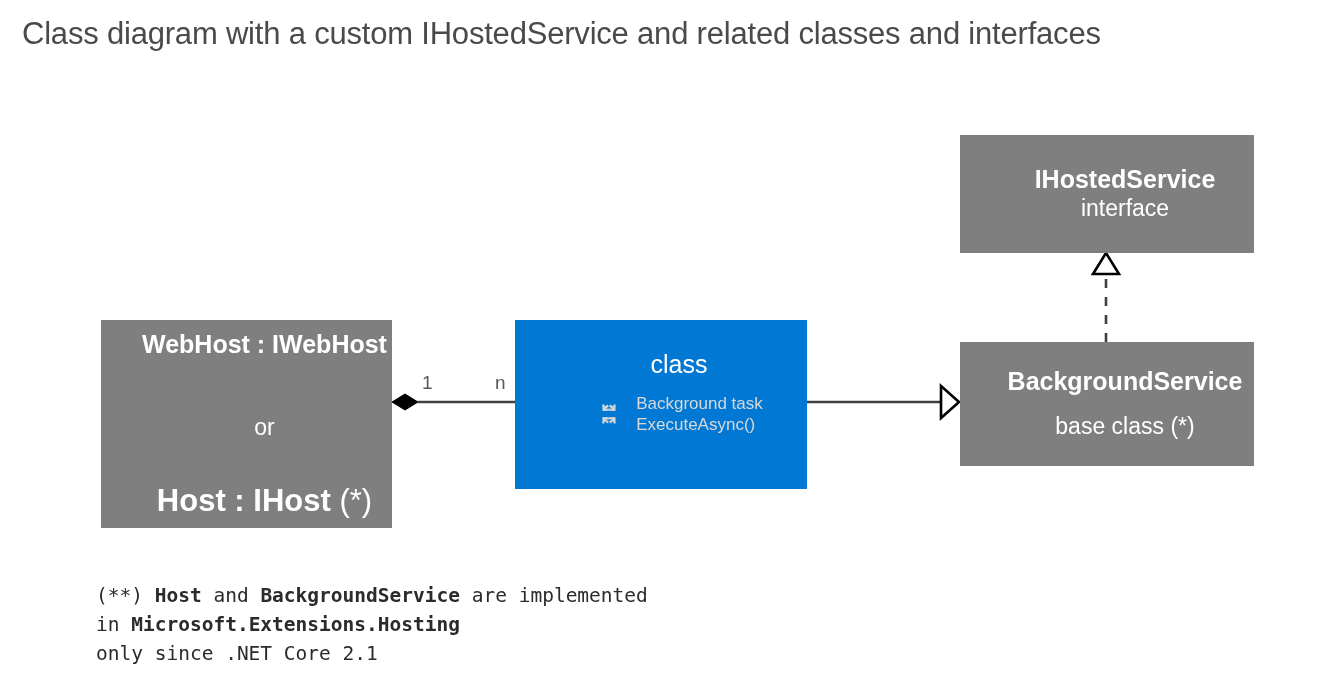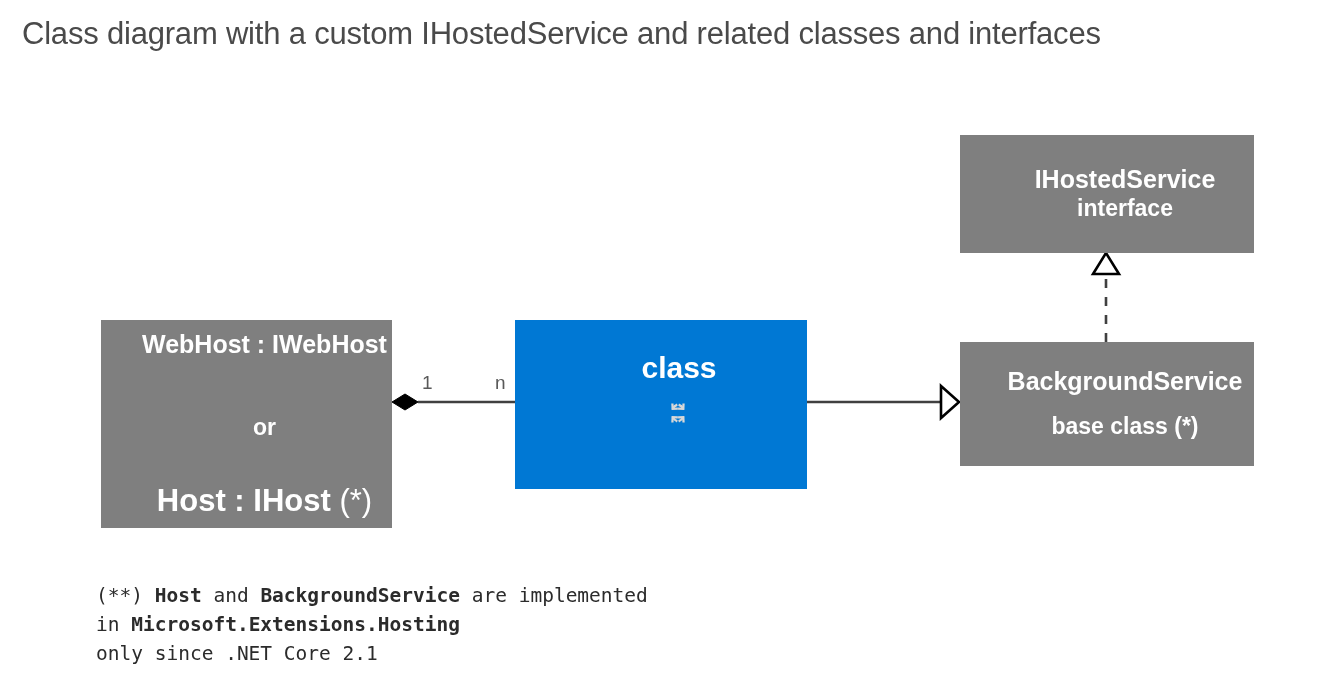--- a/index.html
+++ b/index.html
@@ -40,21 +40,21 @@
     color: #ffffff;
     z-index: 3;
     padding-left: 36px;
   }
   .node .title-line {
     font-weight: bold;
     line-height: 1.12;
     white-space: nowrap;
   }
   .node .sub-line {
-    font-weight: 700;
+    font-weight: 400;
     line-height: 1.18;
     white-space: nowrap;
     text-align: center;
   }
   .node .title-line .reg { font-weight: 400; }
 
   
   .node.gray { background: #7f7f7f; }
   
   .node.blue { background: #0078d4; }
@@ -66,21 +66,21 @@
   #node-webhost .title-line { font-size: 25px; }
   #node-webhost .sub-line   { font-size: 23px; margin-top: 14px; }
   #node-webhost .title-line.second { font-size: 31px; margin-top: 1px; }
 
   #node-myhostedservice {
     left: 515px; top: 320px; width: 292px; height: 169px;
     justify-content: flex-start;
     padding-top: 27px;
   }
   #node-myhostedservice .title-line { font-size: 25px; }
-  #node-myhostedservice .sub-line   { font-size: 30px; margin-top: 3px; }
+  #node-myhostedservice .sub-line   { font-size: 25px; margin-top: 3px; }
 
   .task-row {
     display: flex;
     flex-direction: row;
     align-items: center;
     margin-top: 13px;
     gap: 11px;
   }
   .task-row .cycle-icon {
     width: 30px;
@@ -190,20 +190,24 @@
         <path d="M20.6 11.4 A 9.6 9.6 0 0 0 15.6 7.1"></path>
         <path d="M20.8 7.0 L 20.6 11.6 L 16.2 11.4" stroke-linecap="square"></path>
 
         <path d="M20.6 20.6 A 9.6 9.6 0 0 1 15.6 24.9"></path>
         <path d="M20.8 25.0 L 20.6 20.4 L 16.2 20.6" stroke-linecap="square"></path>
 
         <path d="M9.2 20.6 A 9.6 9.6 0 0 0 14.2 24.9"></path>
         <path d="M9.0 25.0 L 9.2 20.4 L 13.6 20.6" stroke-linecap="square"></path>
       </g>
     </svg>
+    <div class="task-text">
+      <span>Background task</span>
+      <span>ExecuteAsync()</span>
+    </div>
   </div>
 </div>
 
 <div class="node gray" id="node-ihostedservice">
   <div class="title-line">IHostedService</div>
   <div class="sub-line">interface</div>
 </div>
 
 <div class="node gray" id="node-backgroundservice">
   <div class="title-line">BackgroundService</div>

